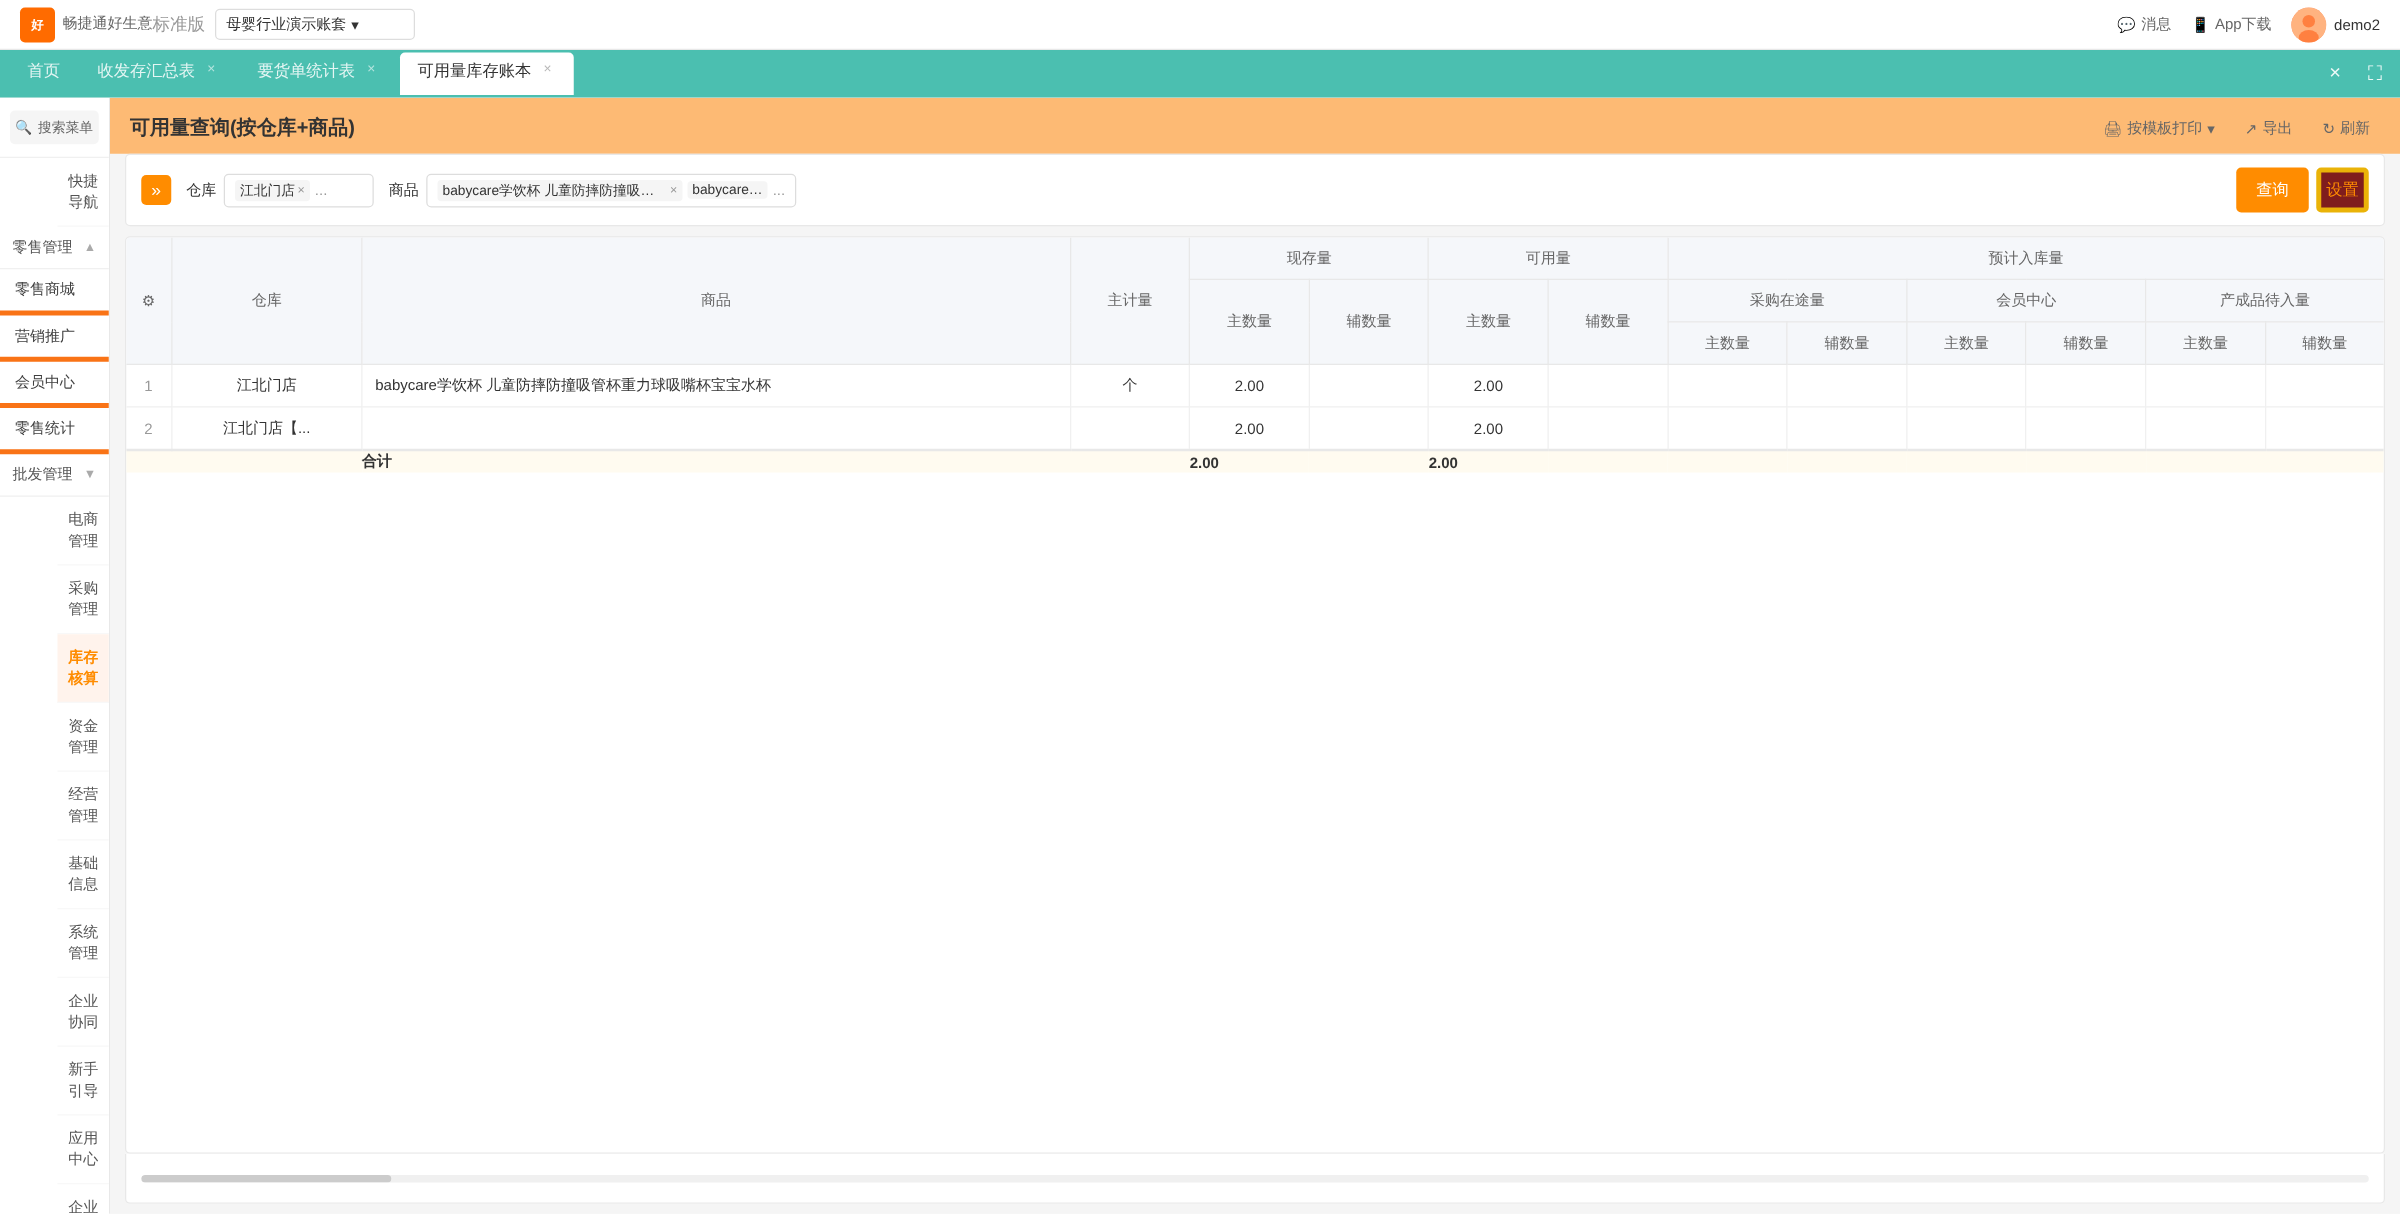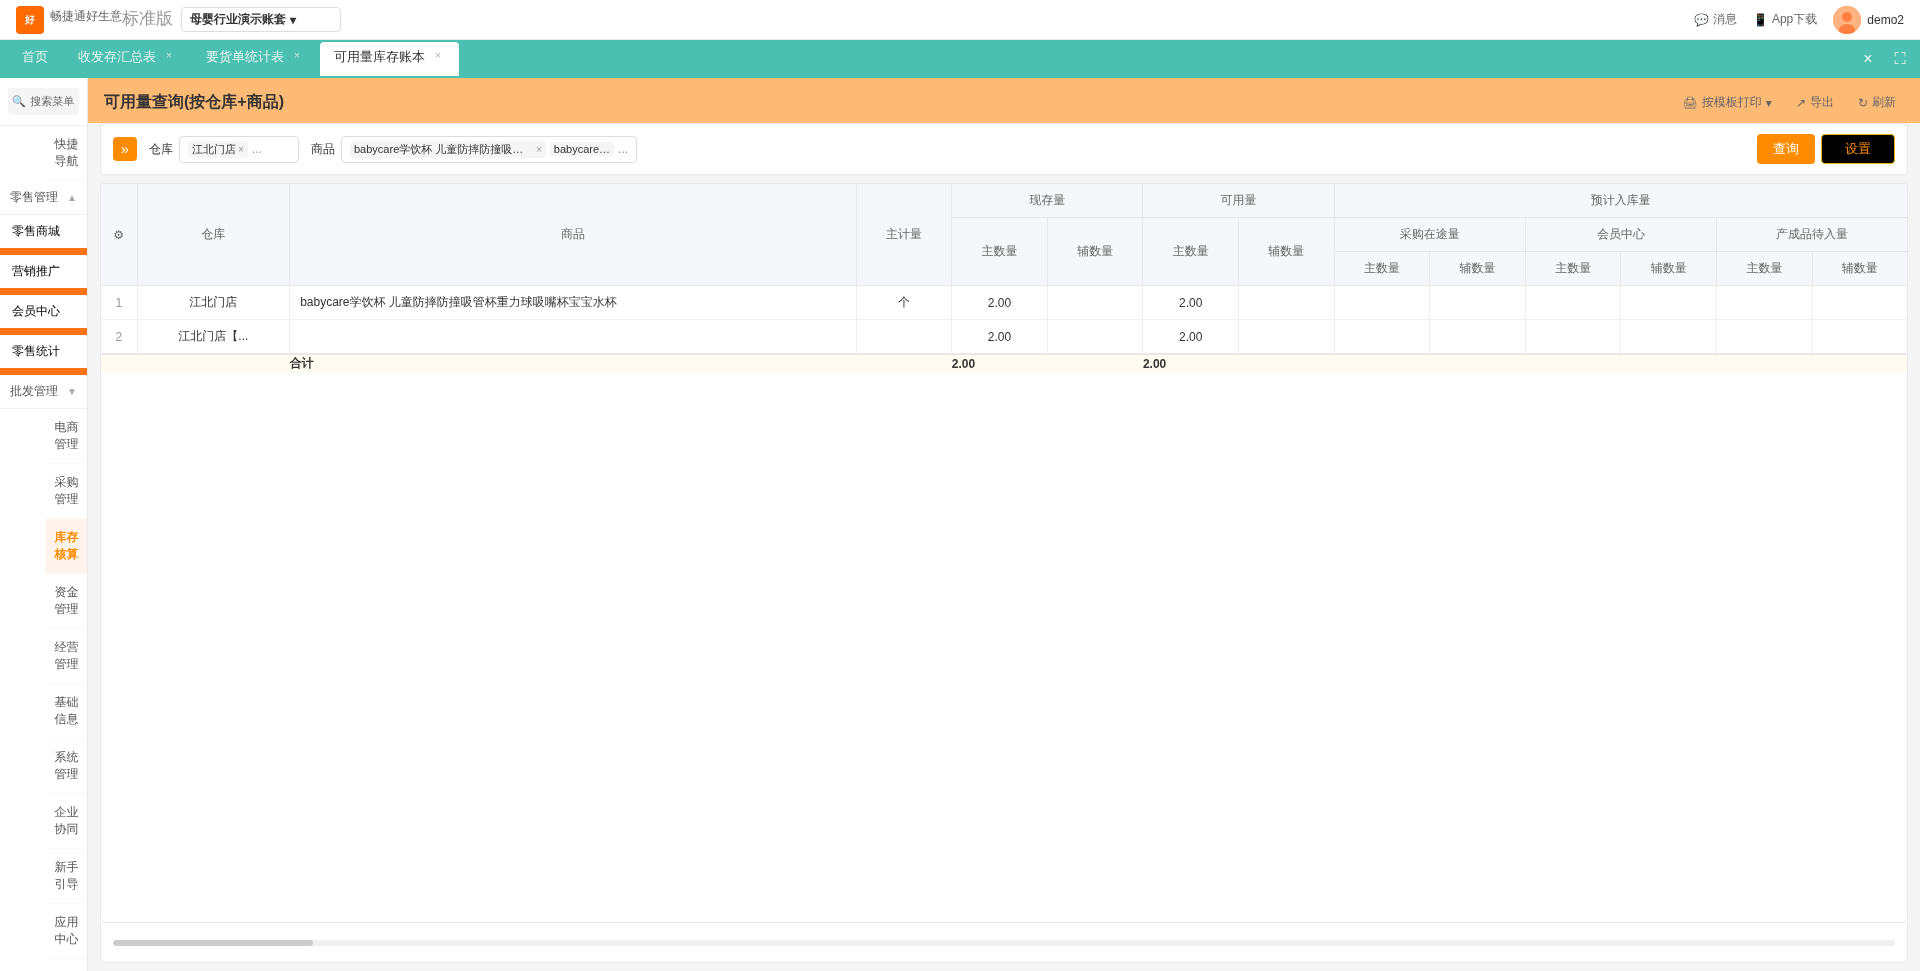--- a/index.html
+++ b/index.html
@@ -4,22 +4,22 @@
   <style>
     * { box-sizing: border-box; margin: 0; padding: 0; }
     body { font-family: 'Microsoft YaHei', Arial, sans-serif; font-size: 13px; background: #f5f5f5; color: #333; display: flex; flex-direction: column; height: 971px; overflow: hidden; }
 
     
     .top-bar { background: #fff; height: 40px; display: flex; align-items: center; justify-content: space-between; padding: 0 16px; border-bottom: 1px solid #e8e8e8; flex-shrink: 0; }
     .top-bar-left { display: flex; align-items: center; gap: 8px; }
     .logo-area { display: flex; align-items: center; gap: 6px; }
     .logo-icon { width: 28px; height: 28px; background: #ff6b00; border-radius: 4px; display: flex; align-items: center; justify-content: center; color: white; font-size: 10px; font-weight: bold; }
     .logo-text { font-size: 12px; color: #666; }
-    .template-badge { font-size: 17px; color: #999; }
-    .industry-select { display: flex; align-items: center; gap: 4px; border: 1px solid #ddd; border-radius: 4px; padding: 3px 8px; background: #fff; cursor: pointer; min-width: 160px; font-size: 12px; color: #333; font-weight: bold; }
+    .template-badge { font-size: 14px; color: #999; }
+    .industry-select { display: flex; align-items: center; gap: 4px; border: 1px solid #ddd; border-radius: 4px; padding: 3px 8px; background: #fff; cursor: pointer; min-width: 160px; font-size: 12px; color: #333; }
     .top-bar-right { display: flex; align-items: center; gap: 16px; }
     .top-bar-icon-btn { display: flex; align-items: center; gap: 4px; font-size: 12px; color: #666; cursor: pointer; }
     .avatar { width: 28px; height: 28px; border-radius: 50%; background: #ff9966; display: flex; align-items: center; justify-content: center; overflow: hidden; }
     .user-name { font-size: 12px; color: #333; }
 
     
     .tab-bar { background: #4bbfb0; height: 38px; display: flex; align-items: center; padding: 0 8px; flex-shrink: 0; gap: 2px; position: relative; }
     .tab { display: flex; align-items: flex-start; gap: 6px; padding: 6px 14px; border-radius: 4px 4px 0 0; font-size: 13px; cursor: pointer; color: rgba(255,255,255,0.85); background: transparent; height: 34px; }
     .tab.active { background: #fff; color: #333; }
     .tab-close { font-size: 11px; color: inherit; opacity: 0.7; cursor: pointer; display: flex; align-items: center; justify-content: center; width: 14px; height: 14px; border-radius: 50%; }
@@ -28,42 +28,42 @@
 
     
     .main-layout { display: flex; flex: 1; overflow: hidden; }
 
     
     .sidebar { width: 88px; background: #fff; border-right: 1px solid #e8e8e8; display: flex; flex-direction: column; flex-shrink: 0; overflow-y: auto; }
     .sidebar-search { padding: 10px 8px; border-bottom: 1px solid #f0f0f0; }
     .sidebar-search-btn { width: 100%; background: #f5f5f5; border: none; border-radius: 4px; padding: 6px 4px; font-size: 11px; color: #666; cursor: pointer; display: flex; align-items: center; justify-content: center; gap: 4px; }
     .sidebar-nav-item { padding: 10px 8px; text-align: center; font-size: 12px; color: #555; cursor: pointer; border-bottom: 1px solid #f8f8f8; margin-left: 46px; }
     .sidebar-section { display: flex; align-items: center; justify-content: space-between; padding: 8px 10px; font-size: 12px; color: #555; cursor: pointer; border-bottom: 1px solid #f0f0f0; }
-    .sidebar-sub-item { padding: 8px 12px; font-size: 12px; color: #000000; cursor: pointer; border-bottom: 7px solid #f97316; }
+    .sidebar-sub-item { padding: 8px 12px; font-size: 12px; color: #404040; cursor: pointer; border-bottom: 4px solid #f97316; }
     .expand-icon { font-size: 10px; color: #aaa; }
 
     
     .content-area { flex: 1; display: flex; flex-direction: column; overflow: hidden; background: #f5f5f5; }
     .page-header { background: #fdba74; padding: 12px 16px 8px; display: flex; align-items: center; justify-content: space-between; flex-shrink: 0; }
     .page-title { font-size: 16px; font-weight: bold; color: #333; }
     .page-actions { display: flex; align-items: center; gap: 8px; }
     .page-action-btn { display: flex; align-items: center; gap: 4px; font-size: 12px; color: #666; cursor: pointer; padding: 4px 8px; border-radius: 4px; }
 
     
     .filter-bar { background: #fff; margin: 0 12px 8px; border-radius: 4px; padding: 10px 12px; display: flex; align-items: center; gap: 12px; flex-shrink: 0; border: 1px solid #e8e8e8; }
     .filter-expand-btn { background: #ff8c00; color: white; border: none; border-radius: 4px; width: 24px; height: 24px; cursor: pointer; display: flex; align-items: center; justify-content: center; font-size: 14px; flex-shrink: 0; }
     .filter-field { display: flex; align-items: center; gap: 6px; }
     .filter-label { font-size: 12px; color: #333; white-space: nowrap; }
     .filter-input { border: 1px solid #ddd; border-radius: 4px; padding: 4px 8px; font-size: 12px; display: flex; align-items: center; gap: 4px; min-width: 120px; background: #fff; }
     .filter-tag { background: #f5f5f5; border-radius: 3px; padding: 1px 4px; font-size: 11px; color: #333; display: flex; align-items: center; gap: 2px; }
     .filter-tag-close { cursor: pointer; color: #999; font-size: 10px; }
     .filter-more { color: #999; font-size: 12px; cursor: pointer; }
     .filter-actions { margin-left: auto; display: flex; gap: 6px; }
     .btn-query { background: #ff8c00; color: white; border: none; border-radius: 4px; padding: 5px 16px; font-size: 13px; cursor: pointer; }
-    .btn-settings { background: #000000; color: #ff8c00; border: 1px solid #eab308; border-radius: 4px; padding: 5px 23px; font-size: 13px; cursor: pointer; }
+    .btn-settings { background: #7f1d1d; color: #ff8c00; border: 4px solid #eab308; border-radius: 4px; padding: 5px 4px; font-size: 13px; cursor: pointer; }
 
     
     .table-container { flex: 1; margin: 0 12px 0; background: #fff; border: 1px solid #e8e8e8; border-radius: 4px; overflow: auto; }
     table { width: 100%; border-collapse: collapse; font-size: 12px; }
     thead tr th { background: #f5f7fa; color: #666; font-weight: normal; padding: 8px 10px; border-bottom: 1px solid #e8e8e8; border-right: 1px solid #e8e8e8; text-align: center; white-space: nowrap; }
     thead tr th:last-child { border-right: none; }
     tbody tr td { padding: 8px 10px; border-bottom: 1px solid #f0f0f0; border-right: 1px solid #f0f0f0; text-align: center; color: #333; }
     tbody tr td:last-child { border-right: none; }
     .row-number { color: #999; text-align: center; }
     .th-group { text-align: center; }

